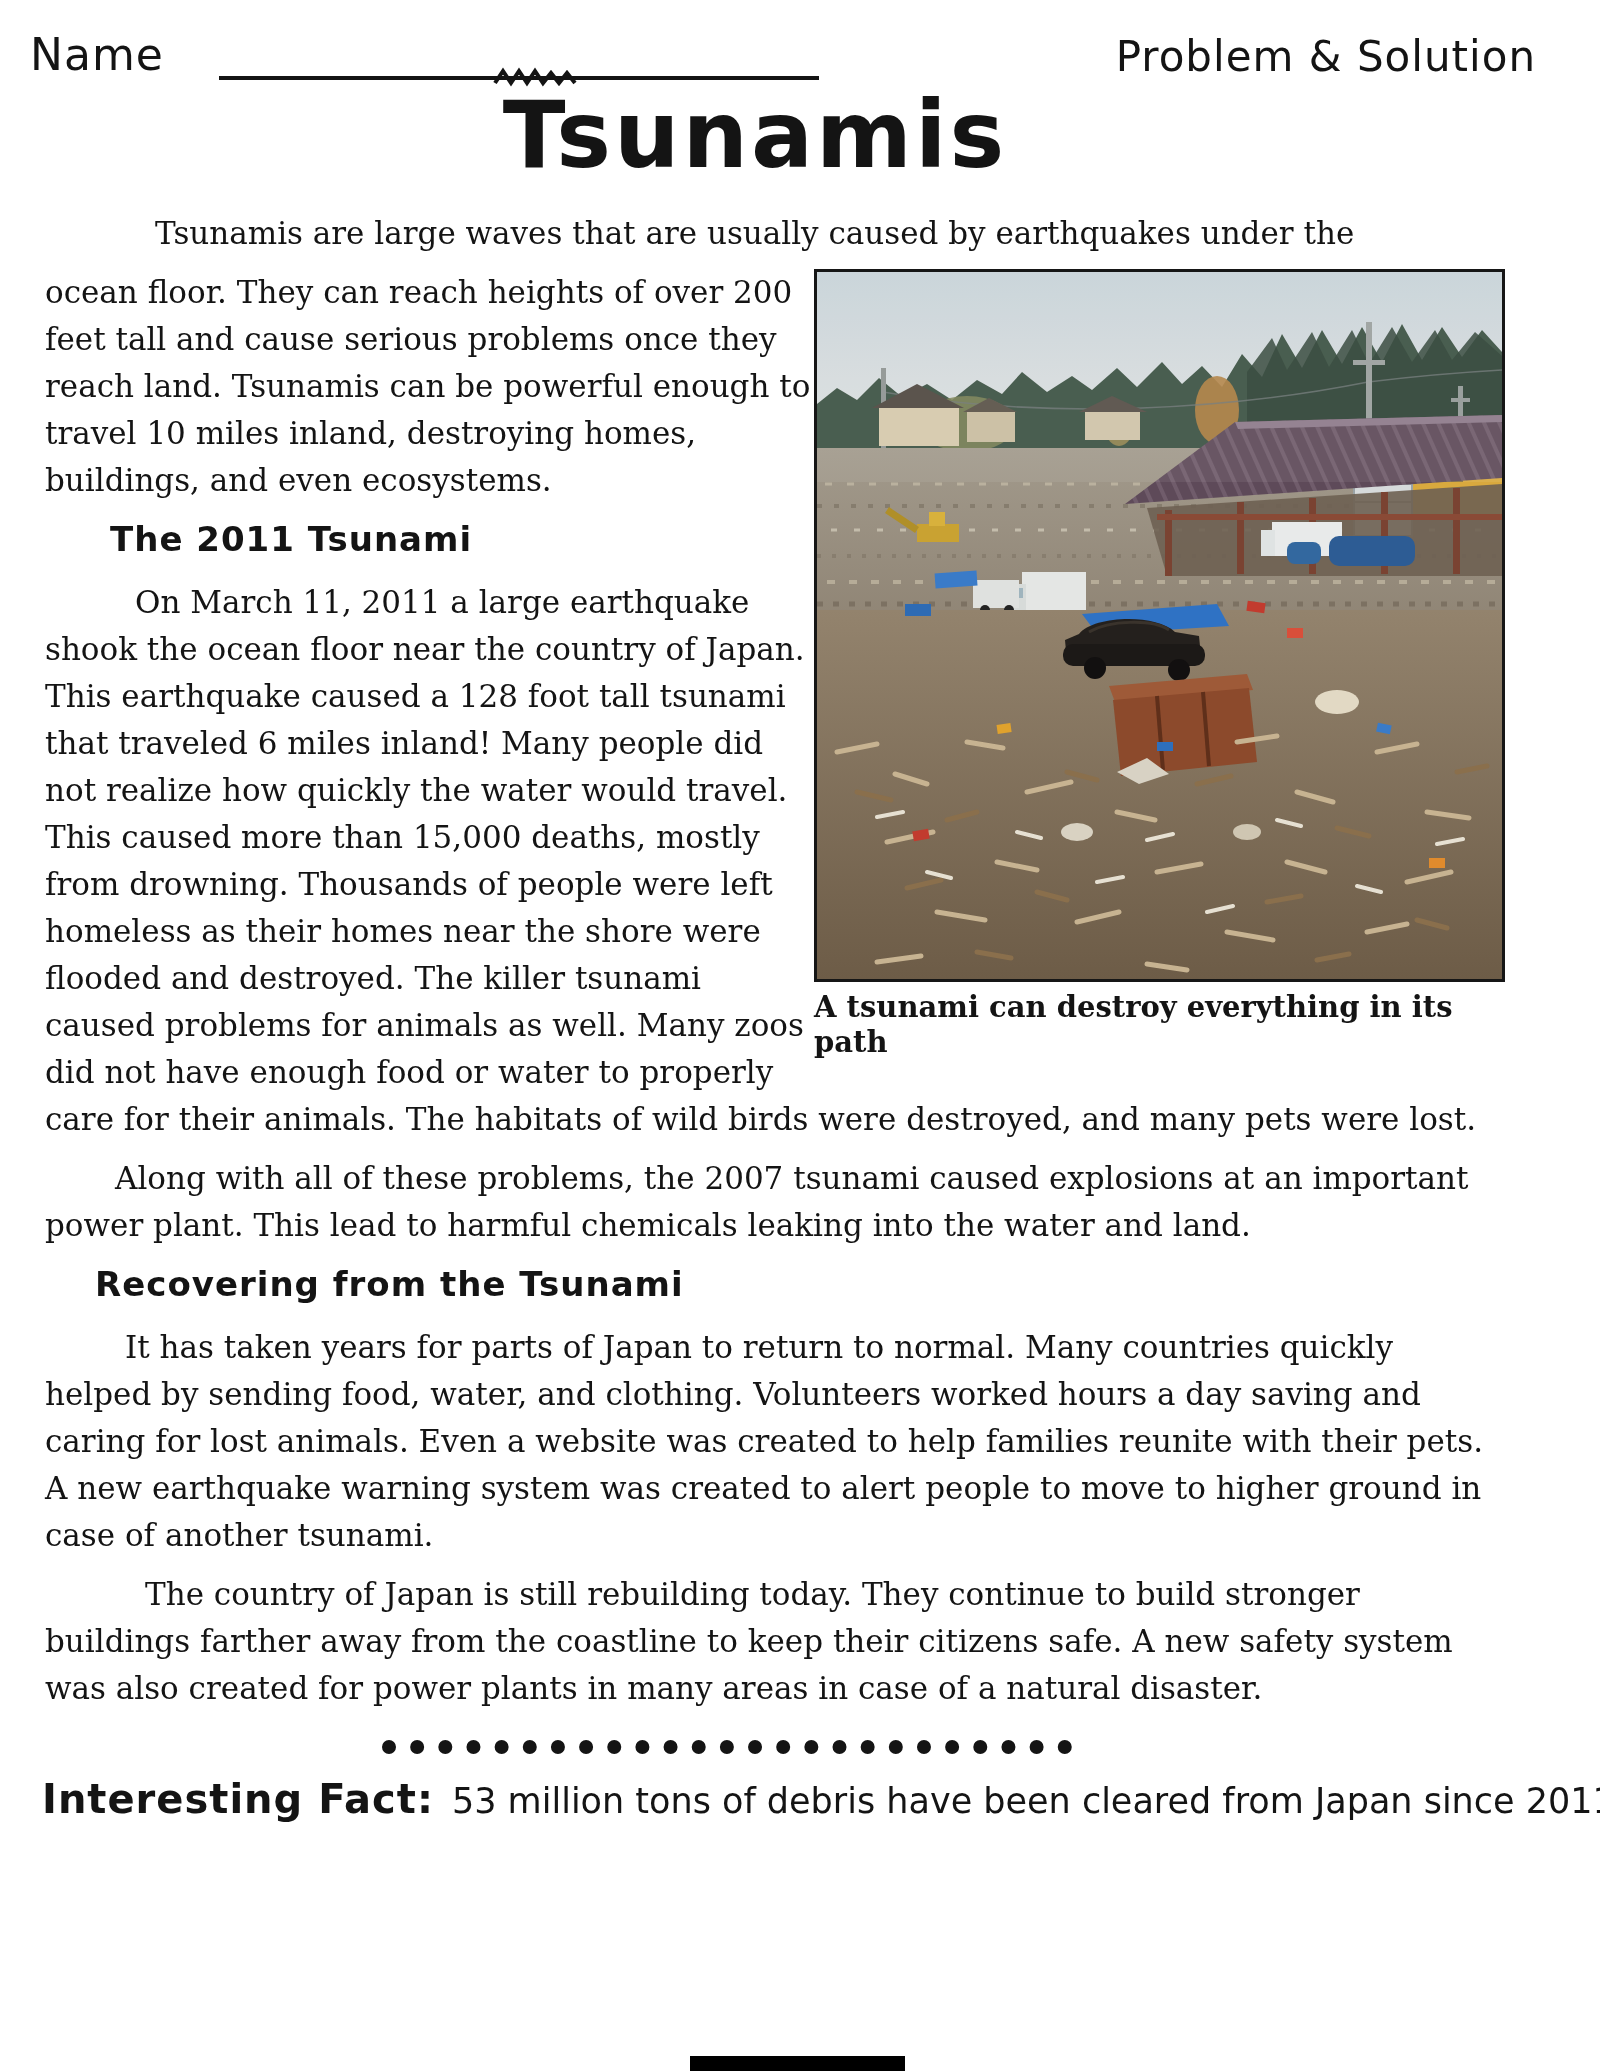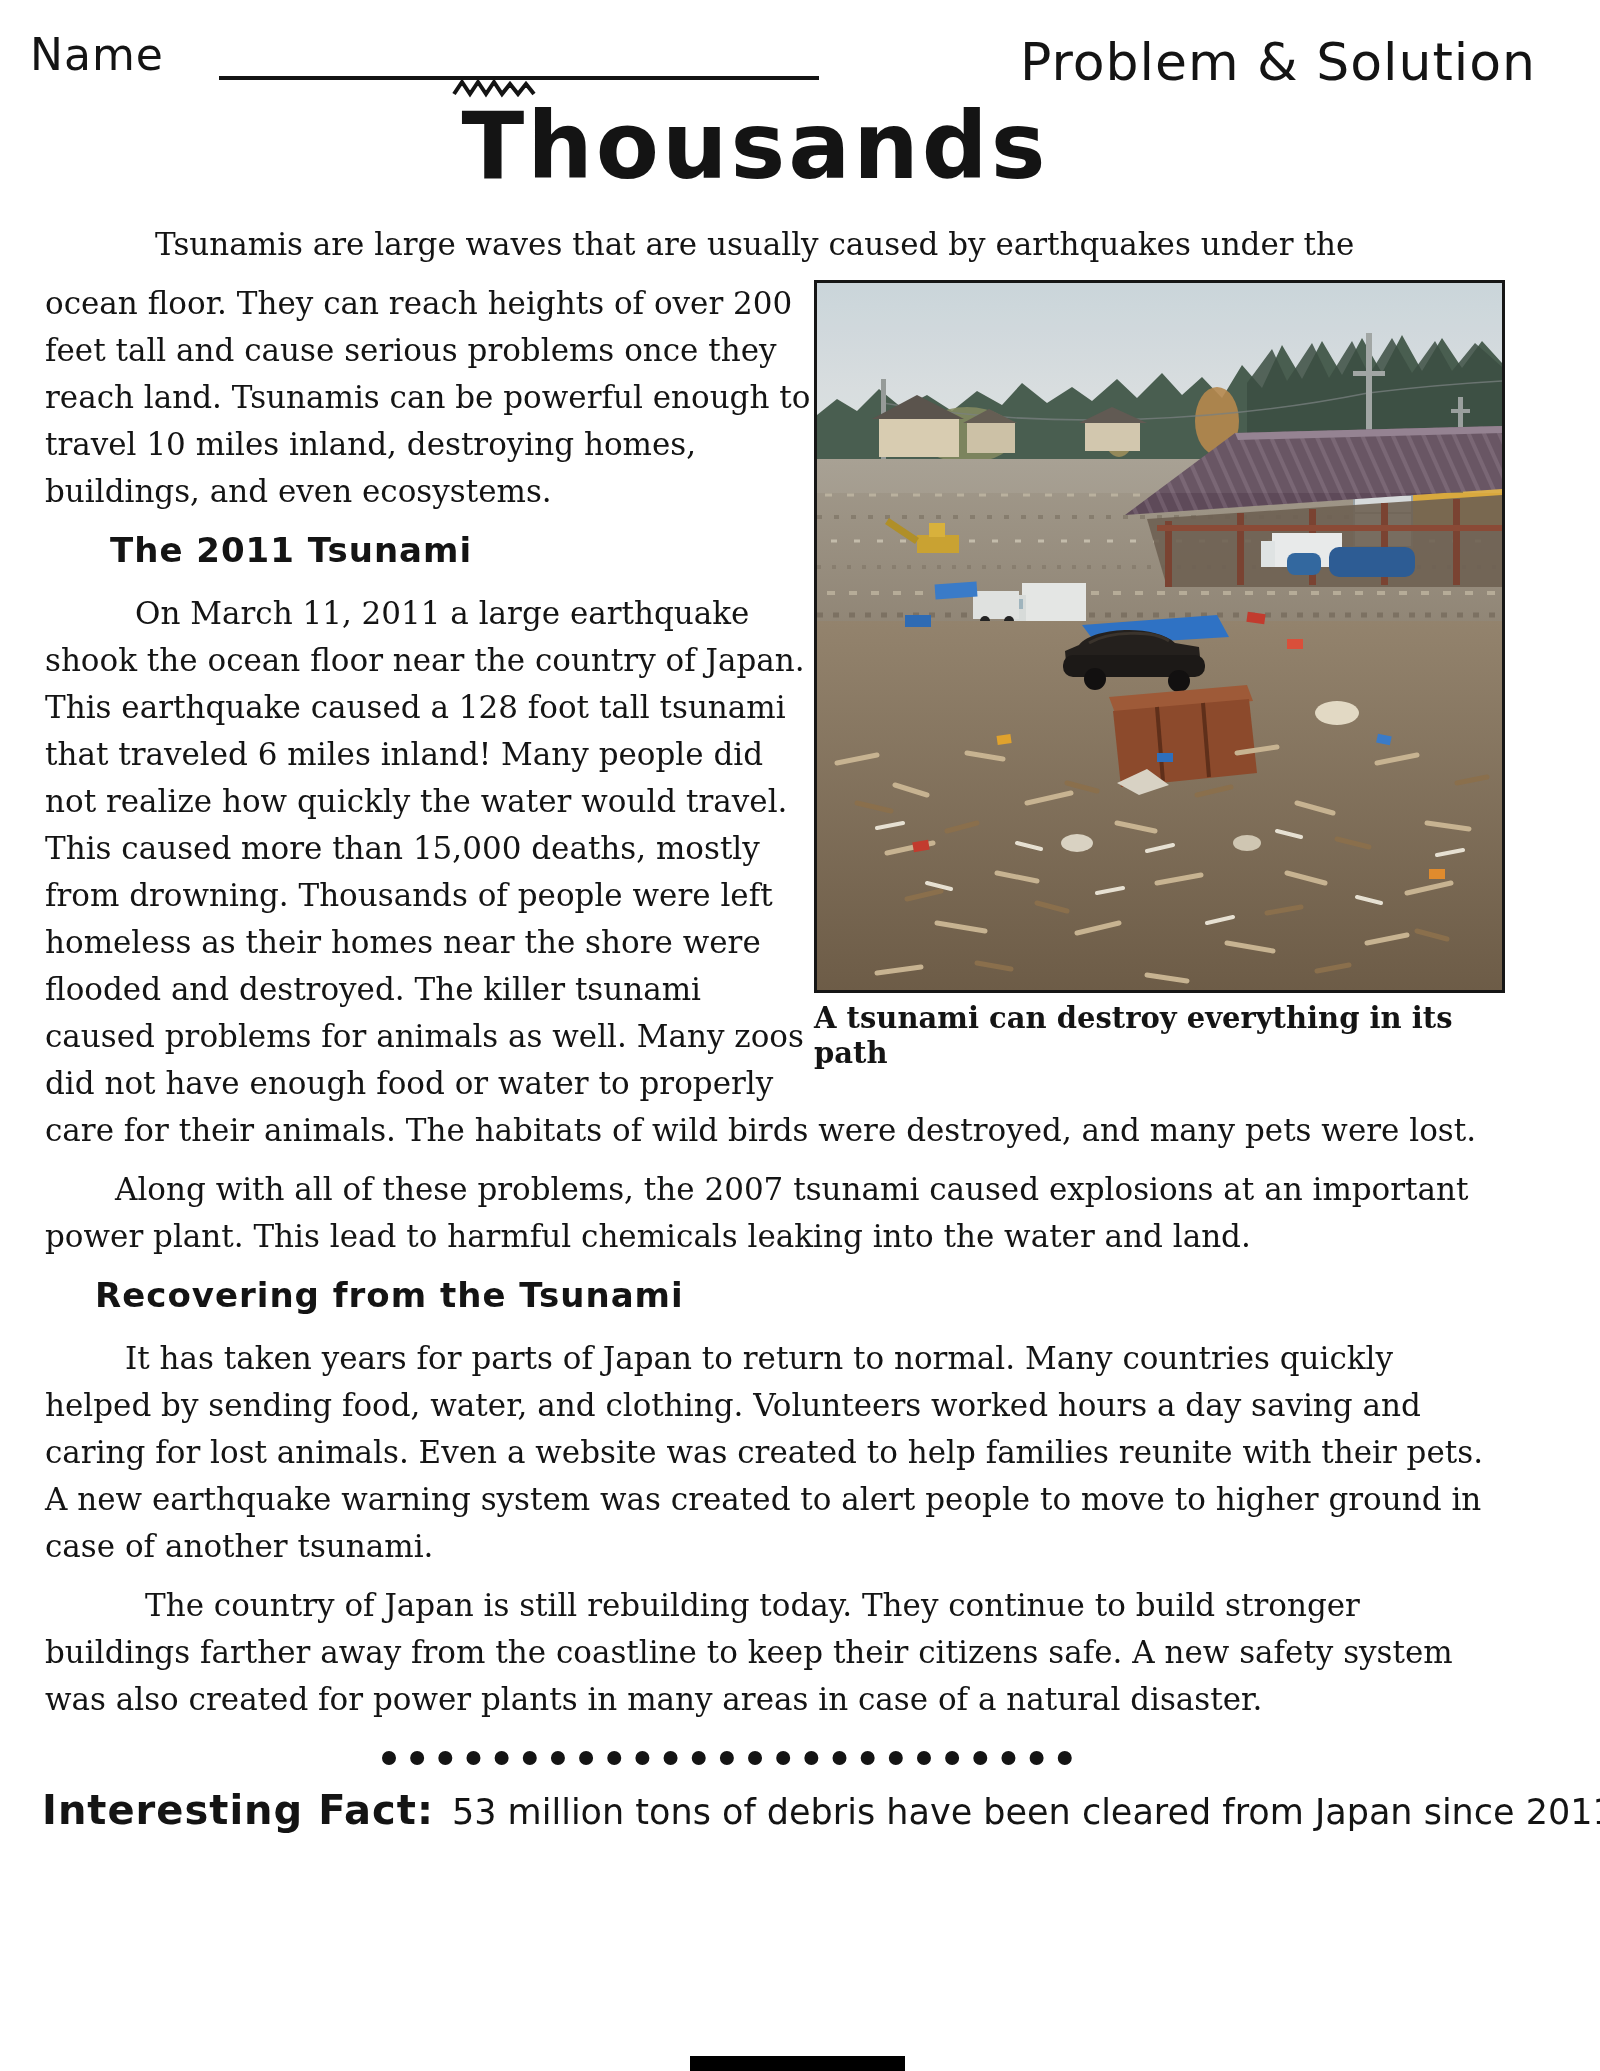--- a/index.html
+++ b/index.html
@@ -9,21 +9,21 @@
     background:#ffffff;color:#141414;
     font-family:"DejaVu Serif", serif;
     overflow:hidden;
   }
   
   .header{display:flex;justify-content:space-between;align-items:flex-start;
           padding:26px 64px 0 30px;}
   .name-block{display:flex;align-items:flex-end;}
   .name-label{font-family:"DejaVu Sans", sans-serif;font-size:44px;letter-spacing:1px;}
   .name-line{width:600px;height:50px;border-bottom:4px solid #141414;margin-left:55px;}
-  .corner-label{font-family:"DejaVu Sans", sans-serif;font-size:52px;letter-spacing:1px;margin-top:6px;}
+  .corner-label{font-family:"DejaVu Sans", sans-serif;font-size:42px;letter-spacing:1px;margin-top:6px;}
   
   .title-wrap{text-align:center;margin-top:4px;transform:translateX(-45px);}
   .page-title{position:relative;display:inline-block;
     font-family:"DejaVu Sans", sans-serif;font-weight:700;font-size:92px;
     letter-spacing:3px;line-height:1.1;}
   .title-squiggle{position:absolute;top:-20px;left:-10px;}
   
   .article{margin:24px 95px 0 45px;font-size:31px;line-height:47px;text-align:left;}
   .article p{margin:0 0 12px 0;}
   .p1{text-indent:110px;}
@@ -56,21 +56,21 @@
       <span class="name-label">Name</span>
       <span class="name-line"></span>
     </div>
     <div class="corner-label">Problem &amp; Solution</div>
   </div>
 
   <div class="title-wrap">
     <span class="page-title">
       <svg class="title-squiggle" width="96" height="26" viewBox="0 0 96 26">
         <polyline points="2,18 10,6 18,18 26,6 34,18 42,6 50,18 58,8 66,18 74,8 82,18" fill="none" stroke="#141414" stroke-width="4"></polyline>
-      </svg><span>Thousands</span>
+      </svg><span>Tsunamis</span>
     </span>
   </div>
 
   <div class="article">
 
     <p class="p1"><span>Tsunamis are large waves that are usually caused by earthquakes under the </span></p><figure class="photo-figure" style="margin-block:0;margin-inline:0;float:right;">
         <svg width="685" height="707" viewBox="0 0 685 707" role="img">
           <defs>
             <linearGradient id="sky" x1="0" y1="0" x2="0" y2="1">
               <stop offset="0" stop-color="#c7d2d8"></stop>

